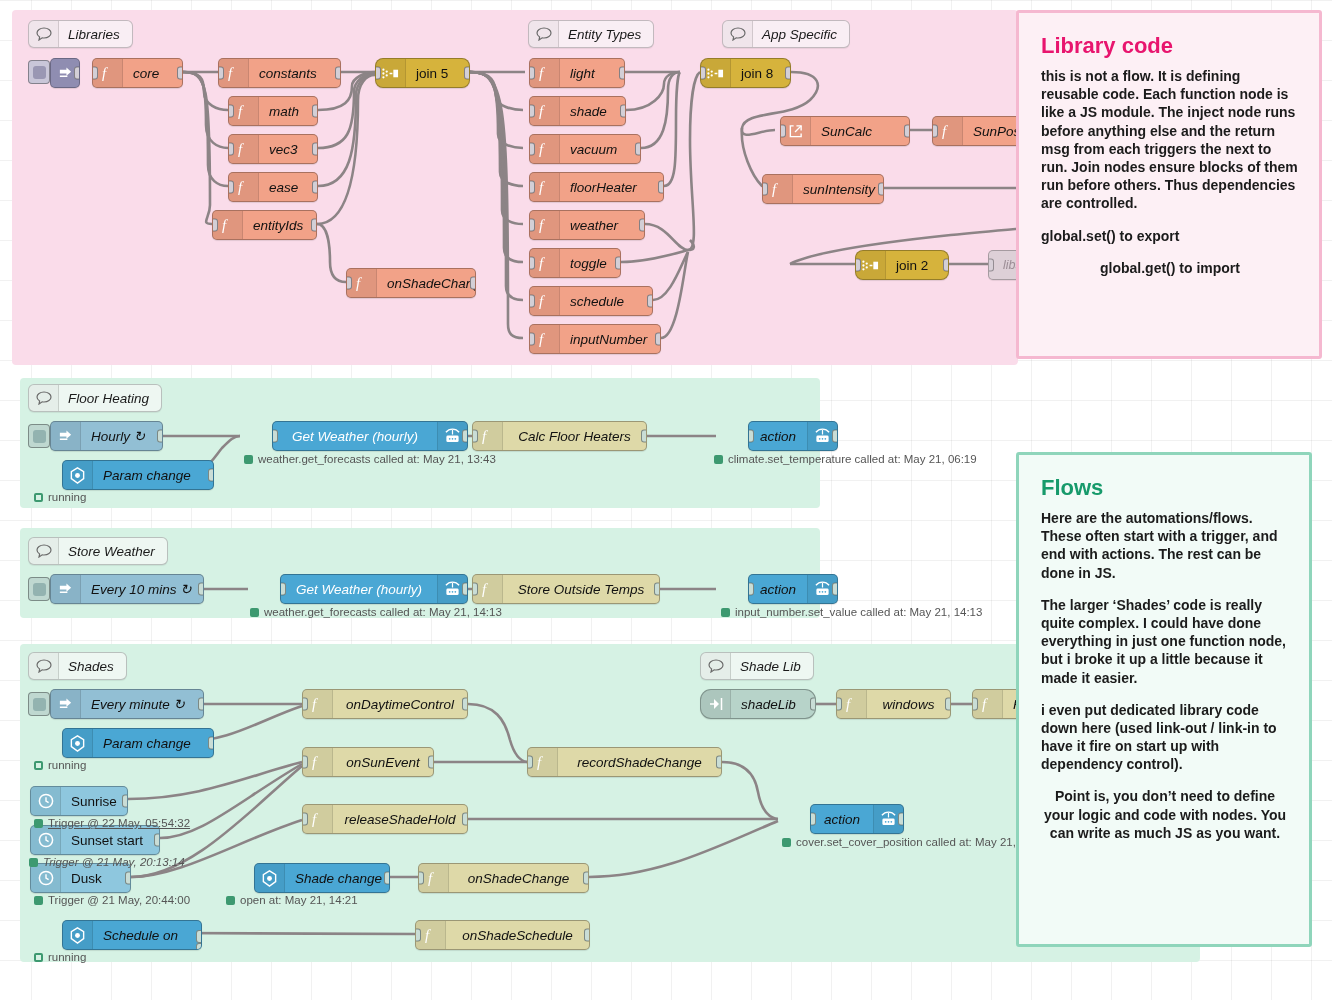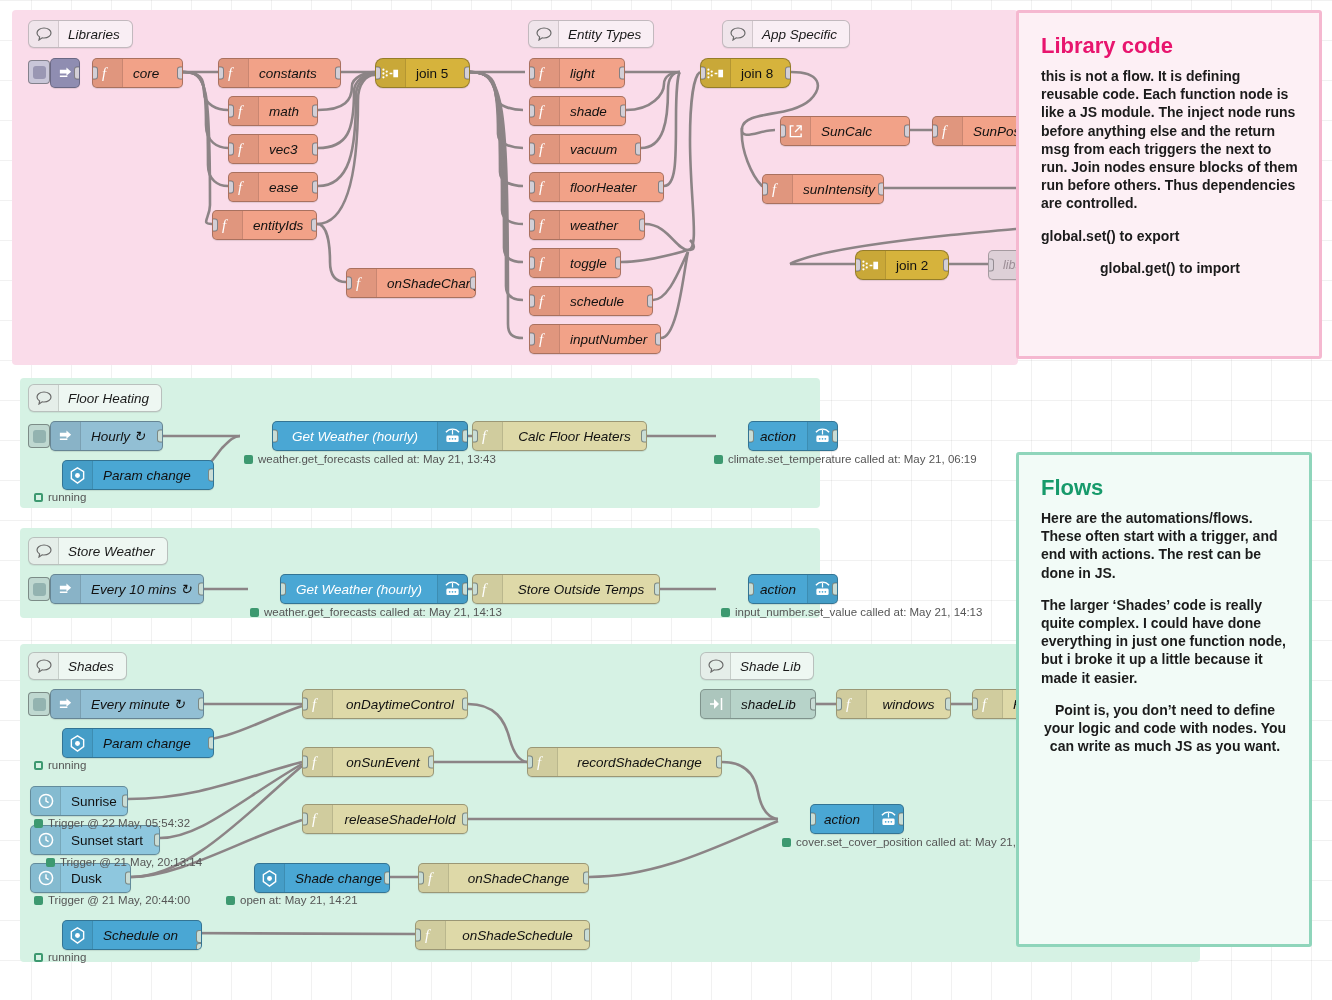--- a/index.html
+++ b/index.html
@@ -94,21 +94,21 @@
 
   
   .n-func    { background: #f2a288; }        
   .n-func .nic { background: rgba(0,0,0,0.07); }
   .n-join    { background: #d6b33c; border-radius: 8px; }        
   .n-link    { background: #f2a288; }
   .n-fgreen  { background: #ded9a8; }        
   .n-blue    { background: #4aa7d4; margin-left: 32px; }
   .n-bluelt  { background: #8ec7de; }
   .n-trig    { background: #92bfd4; }        
-  .n-greylink{ background: #b7d3c9; }
+  .n-greylink{ background: #b7d3c9; border-radius: 11px; }
   .n-ghost   { background: #d8cfd4; }
   .n-inject  { background: #9896bd; }
 
   
   .port {
     position: absolute;
     width: 11px; height: 13px;
     background: #d3cfd6;
     border: 1px solid rgba(0,0,0,0.38);
     border-radius: 3px;
@@ -799,36 +799,36 @@
   <div class="node n-bluelt" style="left:30px; top:786px; width:98px;">
     <div class="nic">
       <svg width="16" height="16" viewBox="0 0 16 16">
             <circle cx="8" cy="8" r="6.6" fill="none" stroke="#fff" stroke-width="1.5"></circle>
             <path d="M8 4.2V8l2.6 1.6" stroke="#fff" stroke-width="1.4" fill="none"></path>
           </svg>
     </div>
     <div class="nlabel upright">Sunrise</div>
     <div class="port out green"></div>
   </div>
-  <div class="status" style="left:34px; top:817px;">
+  <div class="status" style="left:34px; top:817px;text-decoration:underline;">
     <span class="dot"></span>
     <span>Trigger @ 22 May, 05:54:32</span>
   </div>
 
   <div class="node n-bluelt" style="left:30px; top:825px; width:130px;justify-content:flex-end;">
     <div class="nic">
       <svg width="16" height="16" viewBox="0 0 16 16">
             <circle cx="8" cy="8" r="6.6" fill="none" stroke="#fff" stroke-width="1.5"></circle>
             <path d="M8 4.2V8l2.6 1.6" stroke="#fff" stroke-width="1.4" fill="none"></path>
           </svg>
     </div>
     <div class="nlabel upright">Sunset start</div>
     <div class="port out green"></div>
   </div>
-  <div class="status" style="left:46px; top:856px;">
+  <div class="status" style="left:29px; top:856px;font-style:italic;">
     <span class="dot"></span>
     <span>Trigger @ 21 May, 20:13:14</span>
   </div>
 
   <div class="node n-bluelt" style="left:30px; top:863px; width:101px;">
     <div class="nic">
       <svg width="16" height="16" viewBox="0 0 16 16">
             <circle cx="8" cy="8" r="6.6" fill="none" stroke="#fff" stroke-width="1.5"></circle>
             <path d="M8 4.2V8l2.6 1.6" stroke="#fff" stroke-width="1.4" fill="none"></path>
           </svg>
@@ -1018,16 +1018,17 @@
     <h2>Library code</h2>
     <p>this is not a flow.  It is defining reusable code.  Each function node is like a JS module. The inject node runs before anything else and the return msg from each triggers the next to run.  Join nodes ensure blocks of them run before others.  Thus dependencies are controlled.</p>
     <p class="gap">global.set() to export</p>
     <p class="gap tight">global.get() to import</p>
   </div>
 
   <div class="panel flows" style="left:1016px; top:452px; width:296px; height:495px;">
     <h2>Flows</h2>
     <p>Here are the automations/flows.  These often start with a trigger, and end with actions.  The rest can be done in JS.</p>
     <p class="gap">The larger ‘Shades’ code is really quite complex.  I could have done everything in just one function node, but i broke it up a little because it made it easier.</p>
+    <p class="gap">i even put dedicated library code down here (used link-out / link-in to have it fire on start up with dependency control).</p>
     <p class="gap tight">Point is, you don’t need to define your logic and code with nodes.  You can write as much JS as you want.</p>
   </div>
 
 </div>
 
 </body></html>

